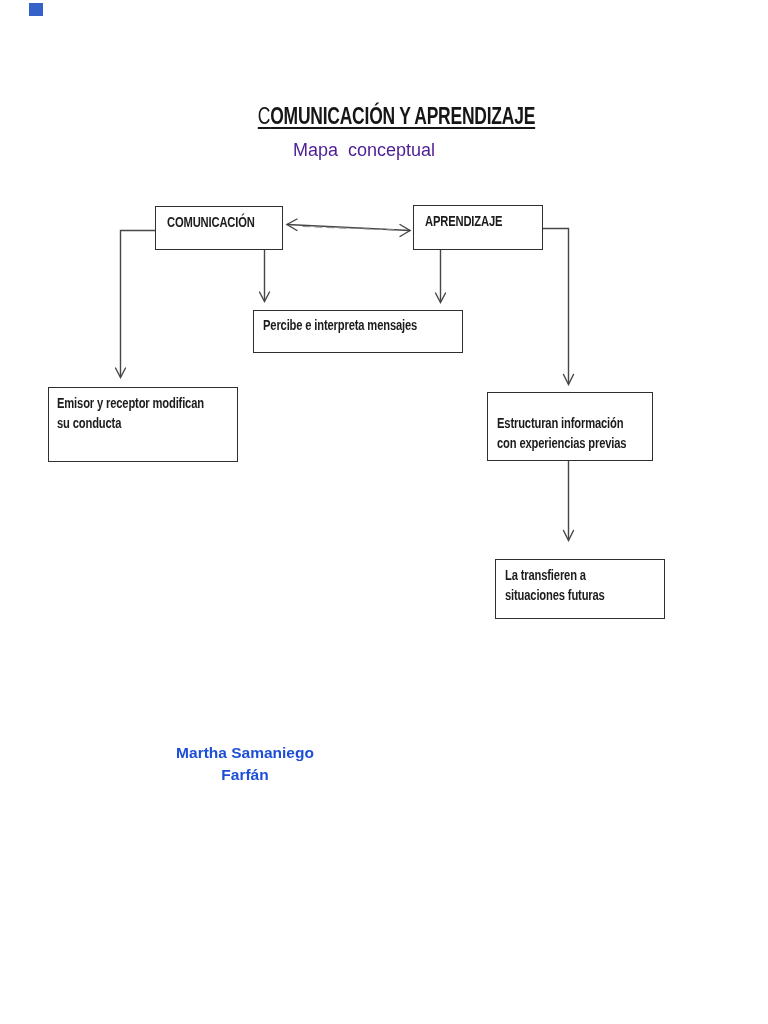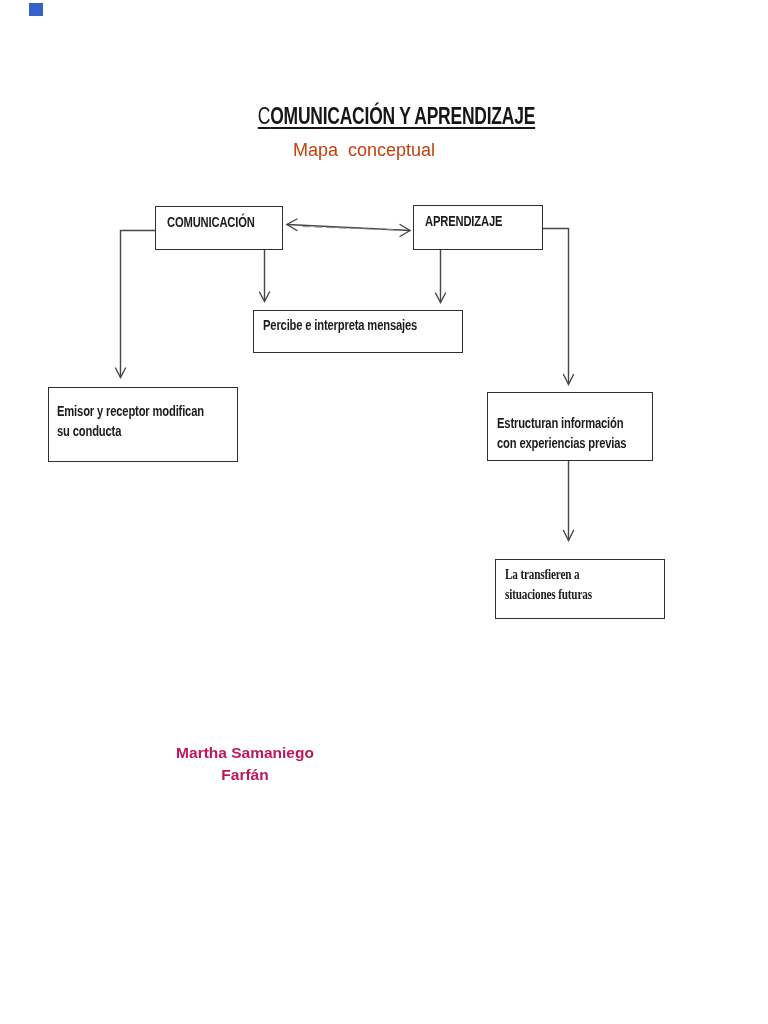--- a/index.html
+++ b/index.html
@@ -39,21 +39,21 @@
     color: #161616;
   }
   #title .t-first { font-weight: 400; }
   #title .t-rest  { font-weight: 700; }
   #subtitle {
     position: absolute;
     left: 364px; top: 138px;
     transform: translateX(-50%);
     font-size: 18px;
     line-height: 24px;
-    color: #c2410c;
+    color: #4c1d95;
     white-space: pre;
   }
   .node {
     position: absolute;
     background: #ffffff;
     border: 1.6px solid #2f2f2f;
     box-sizing: border-box;
   }
   .node .lbl {
     display: inline-block;
@@ -62,37 +62,37 @@
     font-weight: 700;
     font-size: 14px;
     line-height: 20px;
     letter-spacing: -0.2px;
     white-space: nowrap;
     color: #1c1c1c;
   }
   #node-comunicacion { left: 155px; top: 206px; width: 128px; height: 44px; padding: 5px 0 0 11px; }
   #node-aprendizaje  { left: 413px; top: 205px; width: 130px; height: 45px; padding: 5px 0 0 11px; }
   #node-percibe      { left: 253px; top: 310px; width: 210px; height: 43px; padding: 4px 0 0 9px;  }
-  #node-emisor       { left: 48px;  top: 387px; width: 190px; height: 75px; padding: 13px 0 0 8px;  }
+  #node-emisor       { left: 48px;  top: 387px; width: 190px; height: 75px; padding: 5px 0 0 8px;  }
   #node-estructuran  { left: 487px; top: 392px; width: 166px; height: 69px; padding: 20px 0 0 9px;  }
-  #node-transfieren  { left: 495px; top: 559px; width: 170px; height: 60px; padding: 5px 0 0 9px; font-family: Liberation Serif, serif;  }
+  #node-transfieren  { left: 495px; top: 559px; width: 170px; height: 60px; padding: 5px 0 0 9px;  }
   #connectors {
     position: absolute;
     left: 0; top: 0;
     pointer-events: none;
   }
   #author {
     position: absolute;
     left: 152px; top: 742px;
     width: 186px;
     text-align: center;
     font-size: 15.5px;
     font-weight: 600;
     line-height: 22px;
-    color: #be185d;
+    color: #1d4ed8;
   }
 </style>
 </head>
 <body>
 
 <div id="page">
 
   <div id="corner-square"></div>
 
   <h1 id="title">

